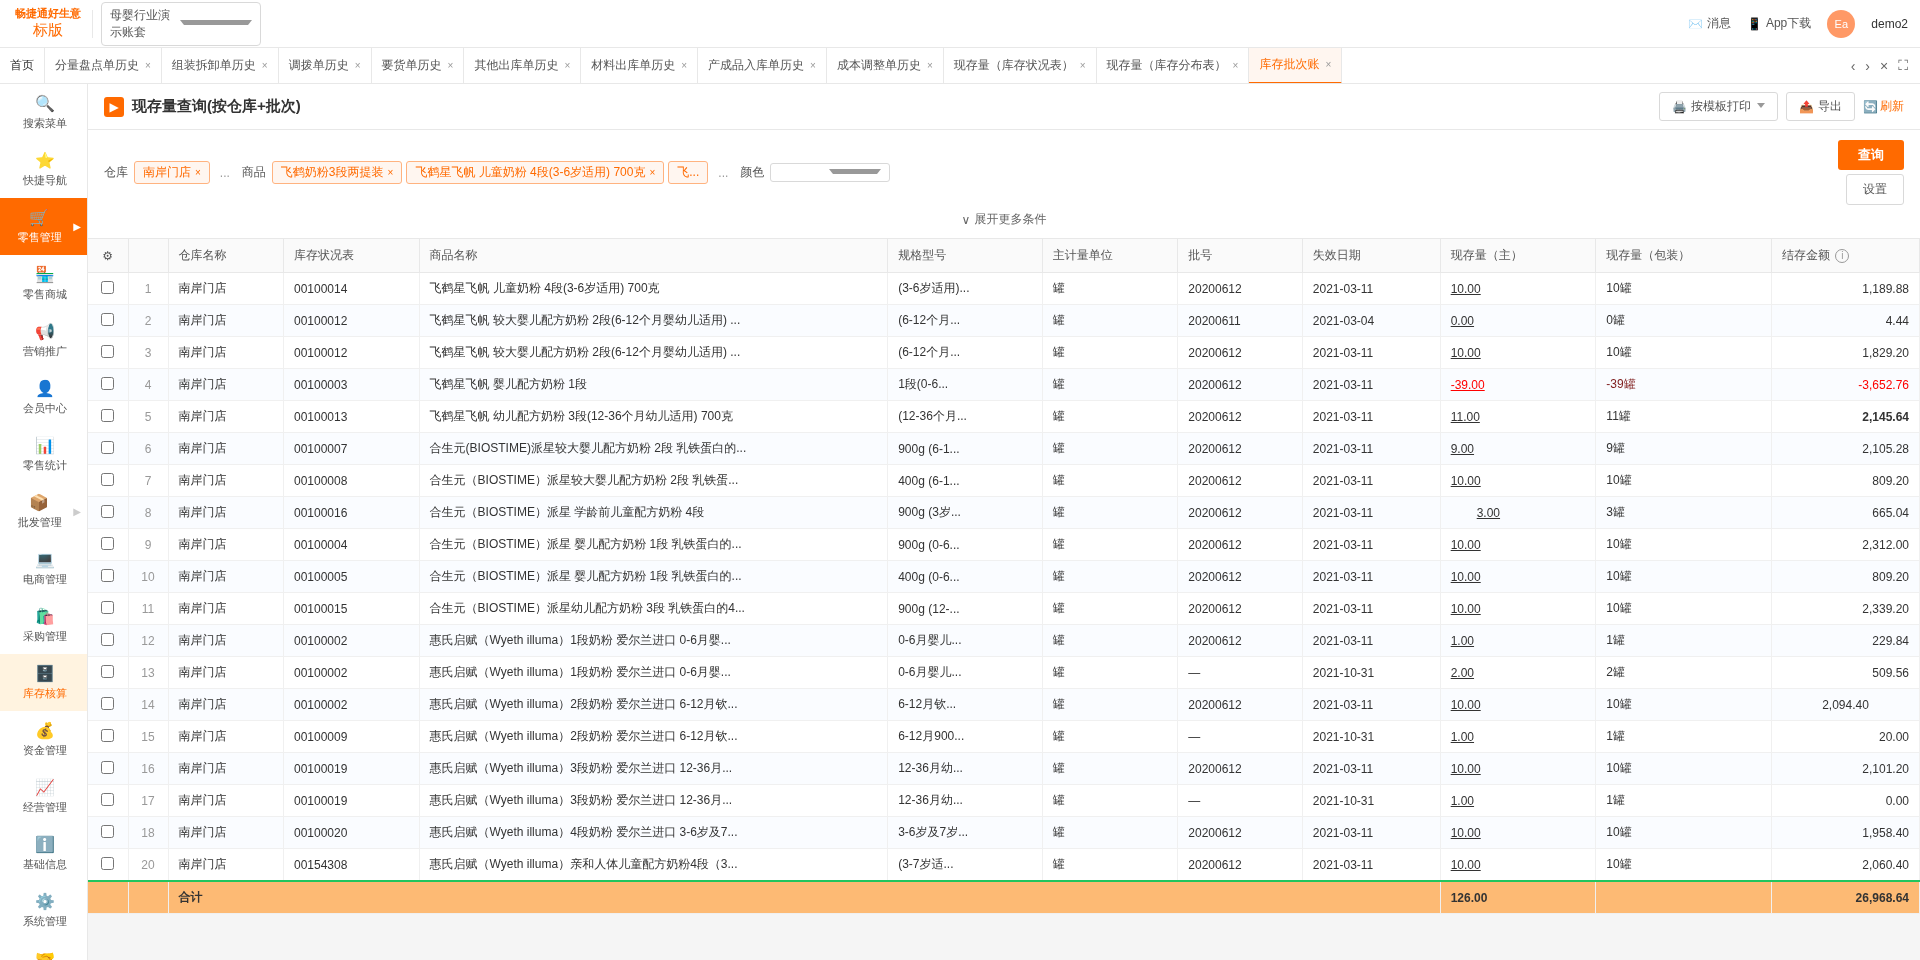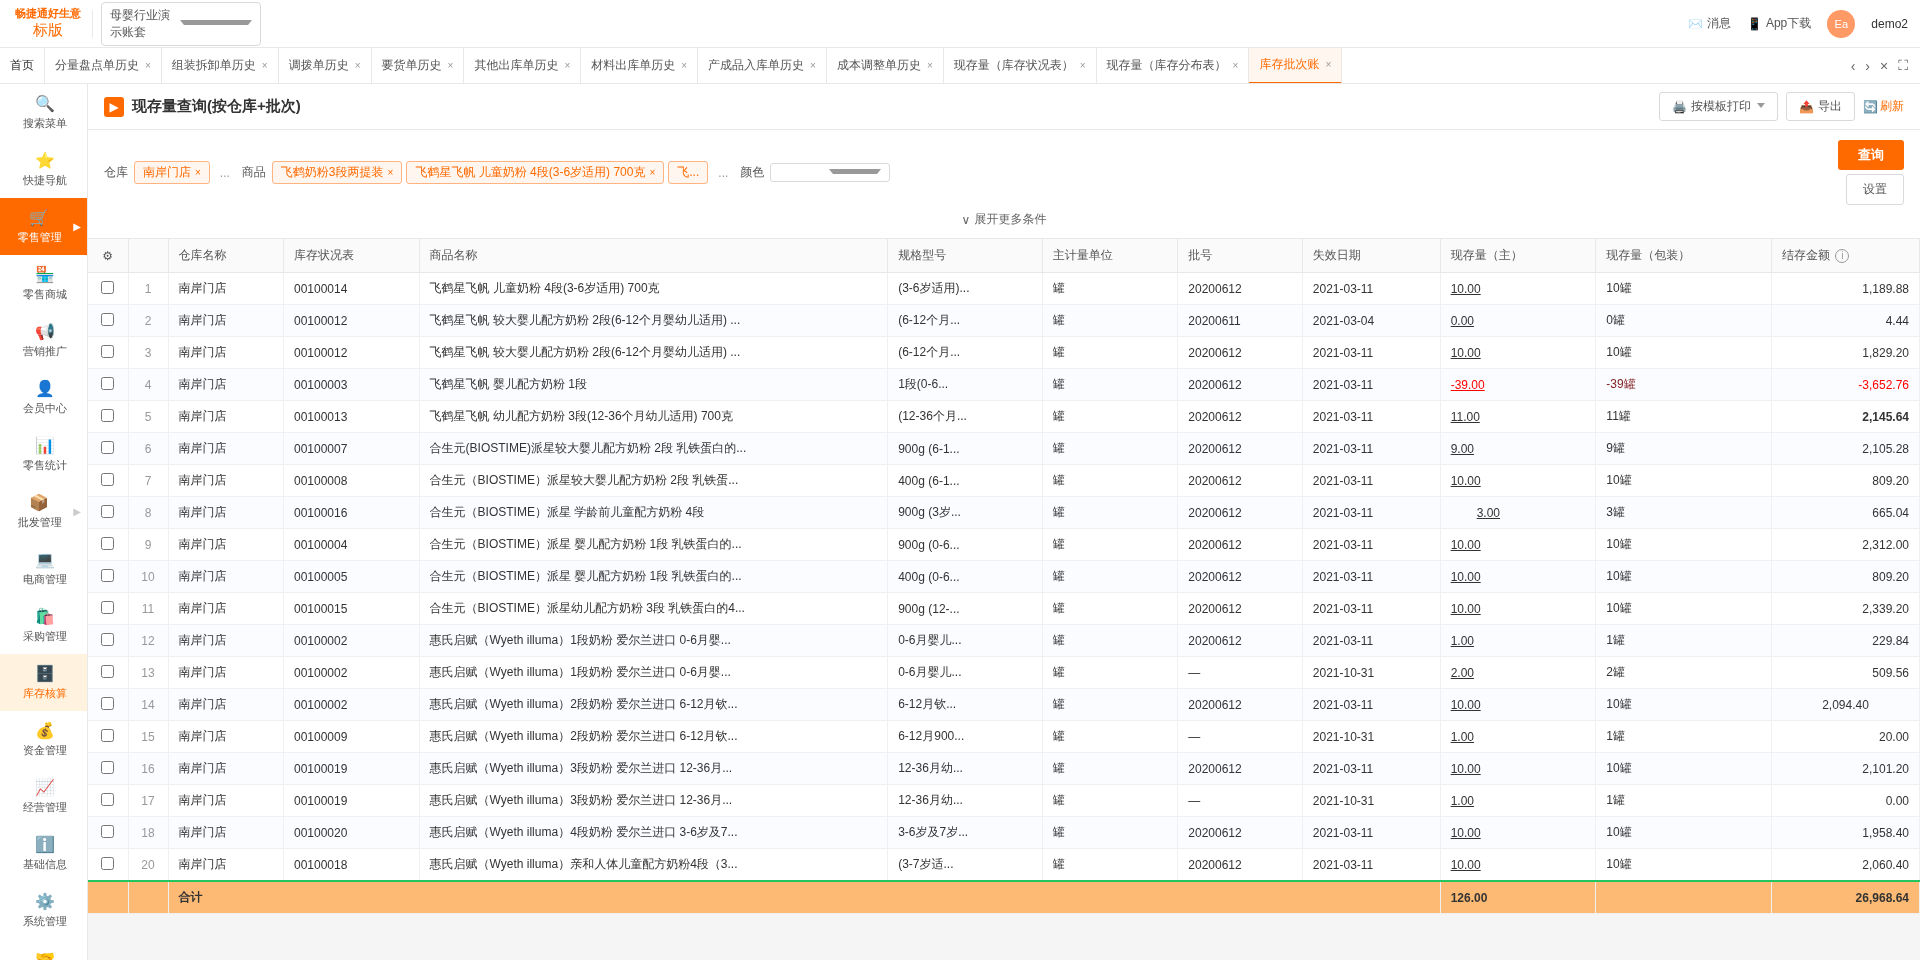--- a/index.html
+++ b/index.html
@@ -628,21 +628,21 @@
       <td style="text-decoration:underline;cursor:pointer;">10.00</td>
       <td style="">10罐</td>
       <td style="text-align:right;">1,958.40</td>
     </tr>
             <tr>
       <td class="col-settings row-num" style="text-align:center;">
         <input type="checkbox" style="">
       </td>
       <td class="row-num">20</td>
       <td>南岸门店</td>
-      <td>00100018</td>
+      <td>00154308</td>
       <td style="max-width:280px;overflow:hidden;text-overflow:ellipsis;">惠氏启赋（Wyeth illuma）亲和人体儿童配方奶粉4段（3...</td>
       <td>(3-7岁适...</td>
       <td>罐</td>
       <td>20200612</td>
       <td>2021-03-11</td>
       <td style="text-decoration:underline;cursor:pointer;">10.00</td>
       <td style="">10罐</td>
       <td style="text-align:right;">2,060.40</td>
     </tr>
             <tr class="total-row footer-row">

